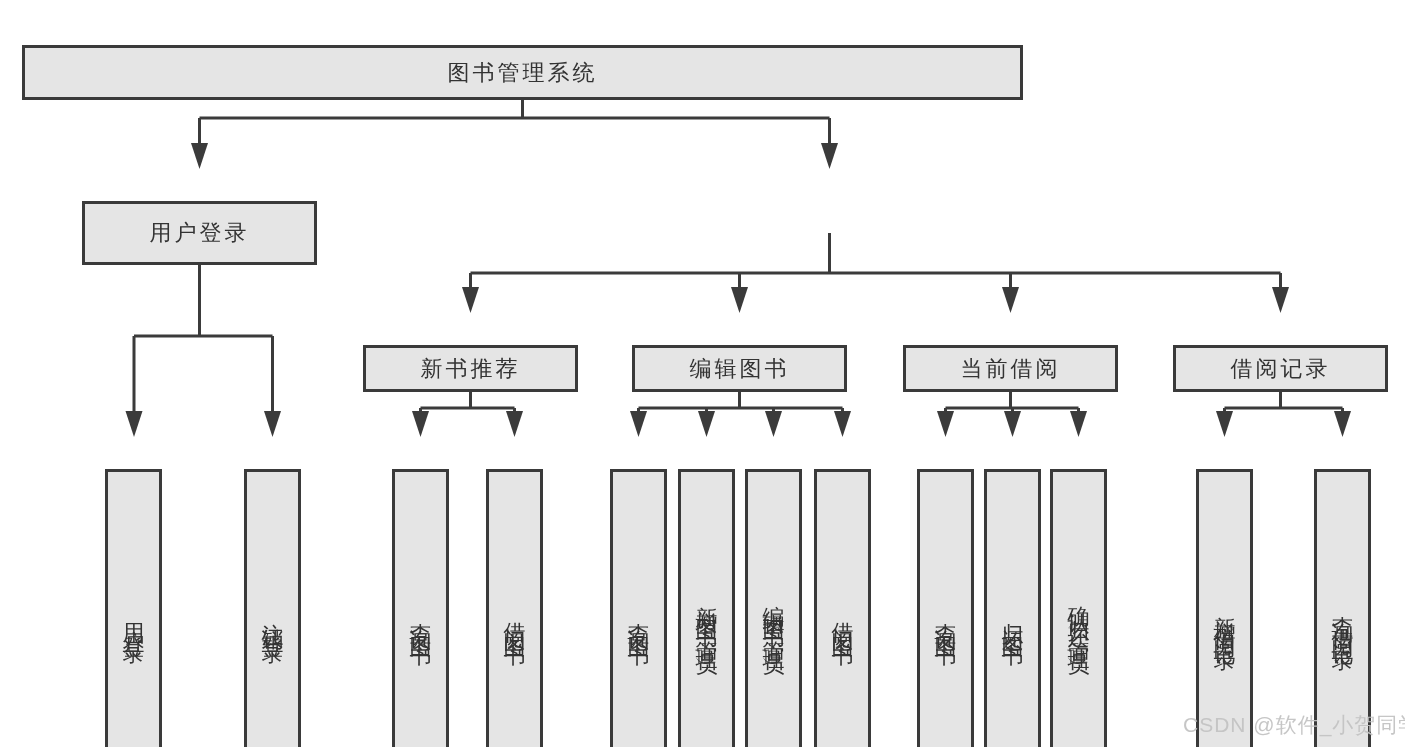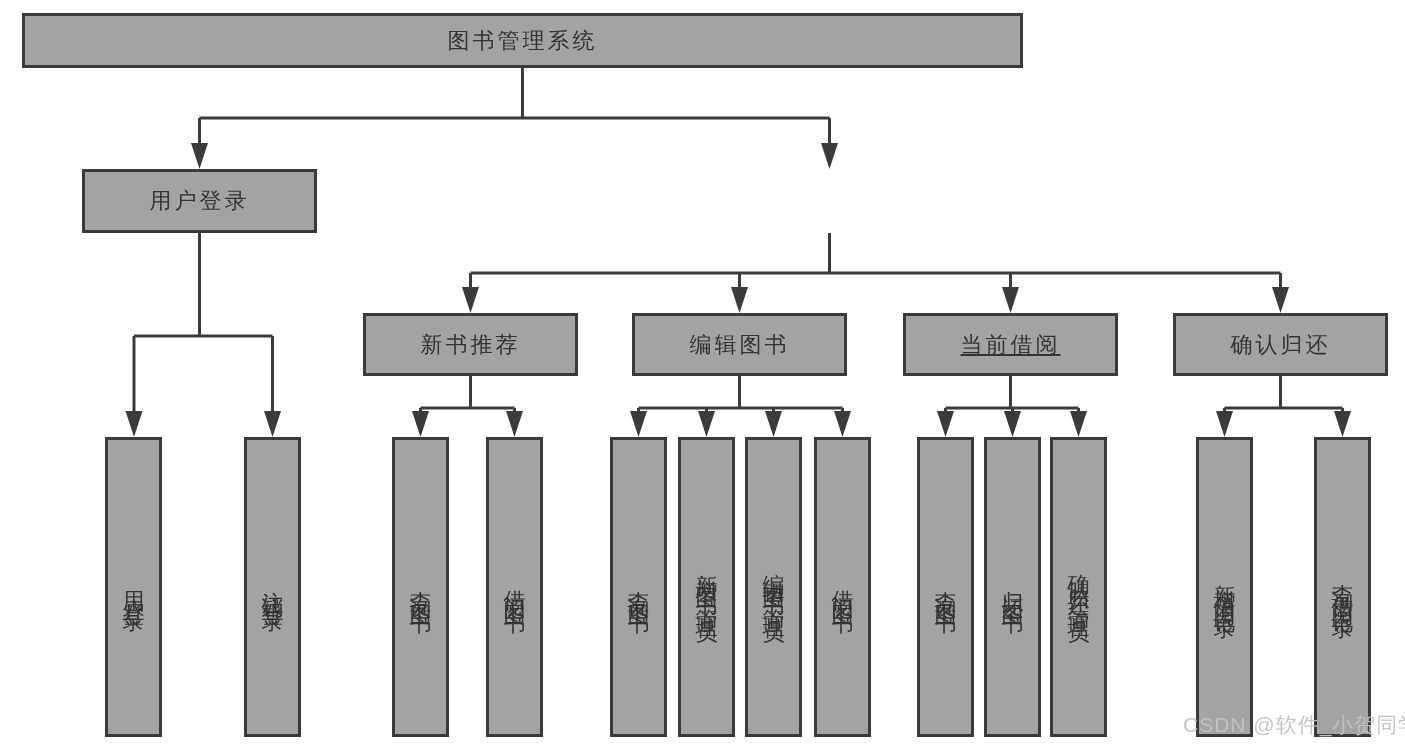--- a/index.html
+++ b/index.html
@@ -11,30 +11,31 @@
     font-family: "Liberation Sans", "DejaVu Sans", sans-serif;
     overflow: hidden;
   }
   .connectors { position: absolute; left: 0; top: 0; width: 1405px; height: 747px; }
   .connectors path { stroke: #3b3b3b; stroke-width: 3; fill: none; }
   .connectors polygon { fill: #3b3b3b; stroke: none; }
   .node {
     position: absolute;
     box-sizing: border-box;
     border: 3px solid #3a3a3a;
-    background: #a3a3a3;
+    background: #e5e5e5;
     display: flex;
     align-items: center;
     justify-content: center;
     color: #333333;
+    margin-top: 32px;
   }
   .h-node { font-size: 22px; letter-spacing: 3px; }
   .root-node { left: 22px; top: 13px; width: 1001px; height: 55px; }
   .l2-node  { top: 169px; width: 235px; height: 64px; }
-  .l3-node  { top: 313px; width: 215px; height: 63px; text-align: center; }
+  .l3-node  { top: 313px; width: 215px; height: 47px; text-align: center; }
   .leaf {
     top: 437px;
     width: 57px;
     height: 300px;
     font-size: 22px;
     letter-spacing: 7px;
     writing-mode: vertical-rl;
     text-orientation: mixed;
     line-height: 1;
   }
@@ -96,22 +97,22 @@
       <polygon points="1334,411 1351,411 1342.5,437"></polygon>
     </g>
   </svg>
 
   <div class="node h-node root-node">图书管理系统</div>
 
   <div class="node h-node l2-node" style="left:82px;">用户登录</div>
 
   <div class="node h-node l3-node" style="left:363px;">新书推荐</div>
   <div class="node h-node l3-node" style="left:632px;">编辑图书</div>
-  <div class="node h-node l3-node" style="left:903px;text-decoration:underline;">当前借阅</div>
-  <div class="node h-node l3-node" style="left:1173px;">确认归还</div>
+  <div class="node h-node l3-node" style="left:903px;">当前借阅</div>
+  <div class="node h-node l3-node" style="left:1173px;">借阅记录</div>
 
   <div class="node leaf" style="left:105px;">用户登录</div>
   <div class="node leaf" style="left:244px;">注销登录</div>
   <div class="node leaf" style="left:392px;">查询图书</div>
   <div class="node leaf" style="left:486px;">借阅图书</div>
   <div class="node leaf" style="left:610px;">查询图书</div>
   <div class="node leaf" style="left:678px;">新增图书（管理员）</div>
   <div class="node leaf" style="left:745px;">编辑图书（管理员）</div>
   <div class="node leaf" style="left:814px;">借阅图书</div>
   <div class="node leaf" style="left:917px;">查询图书</div>

